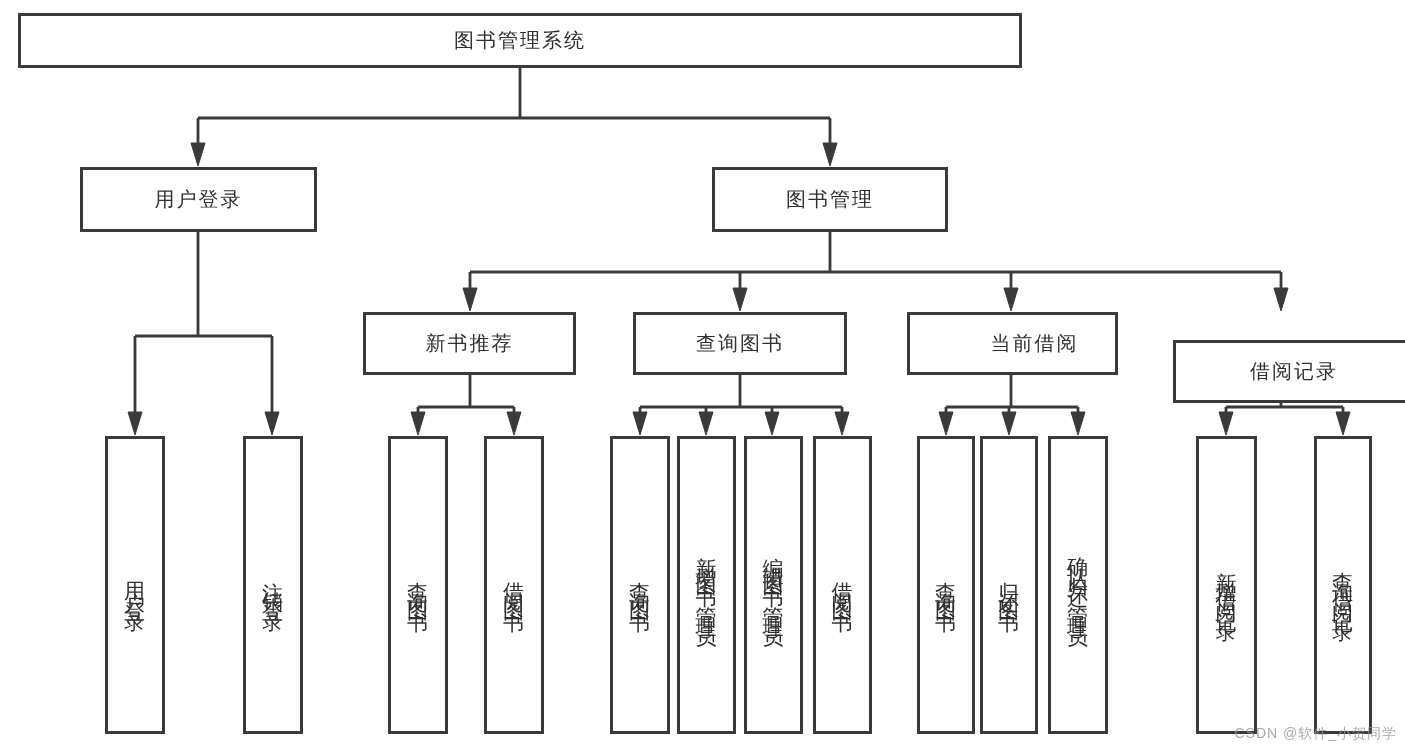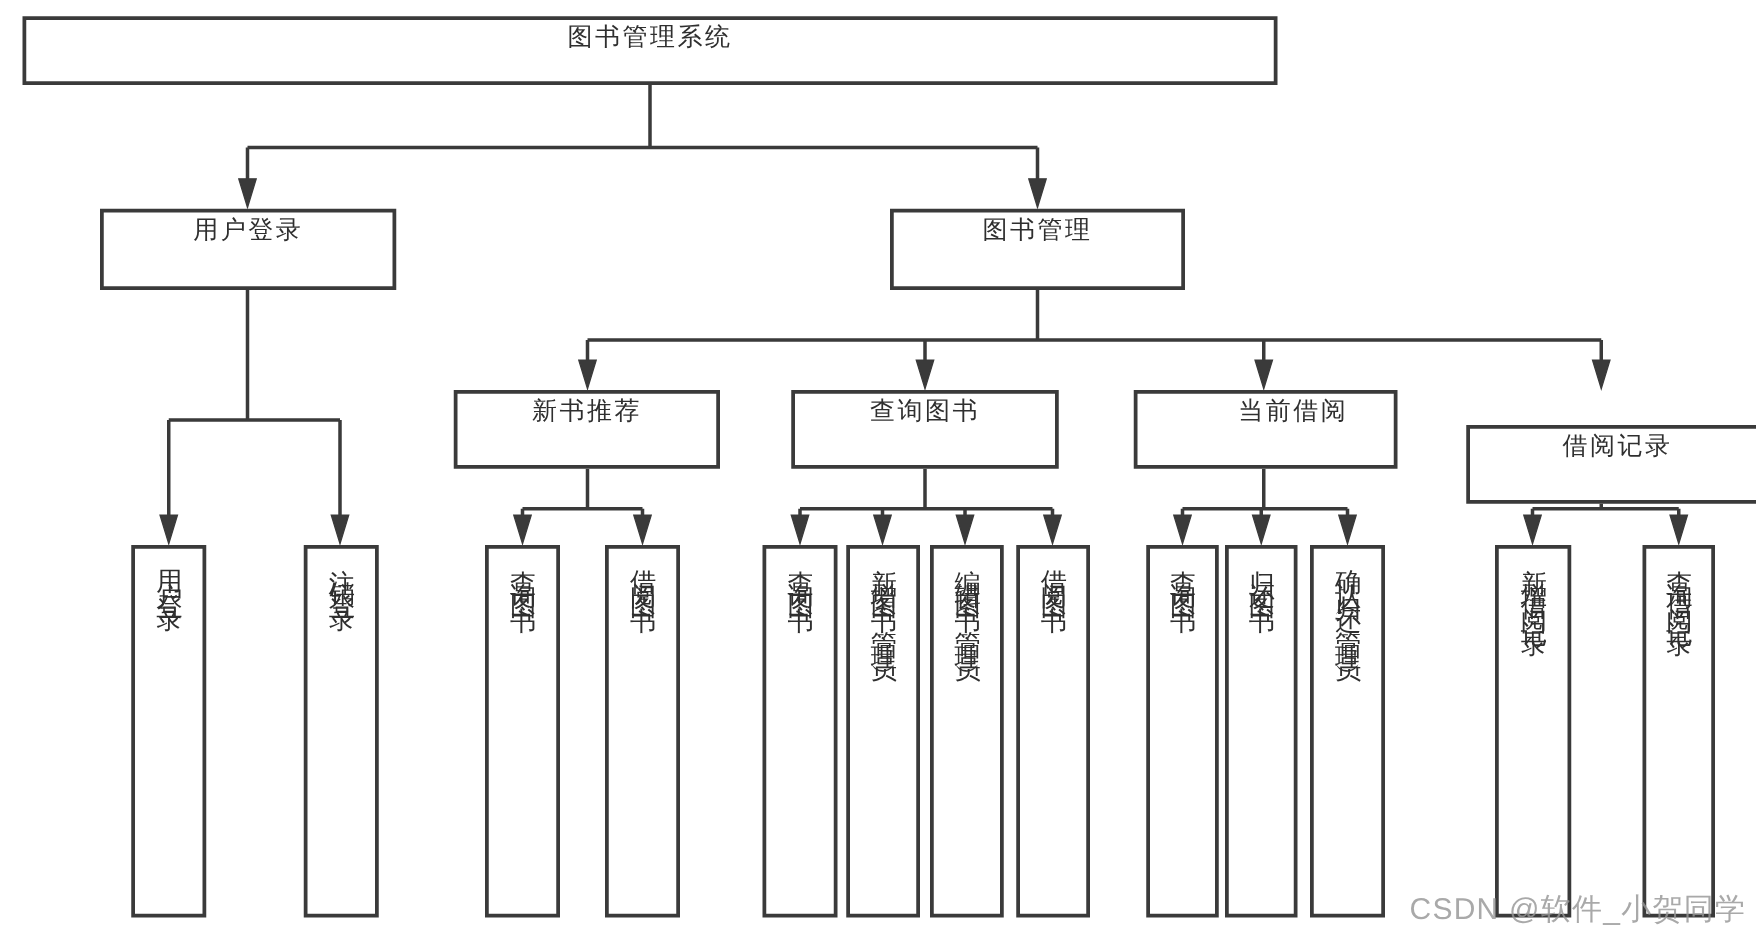--- a/index.html
+++ b/index.html
@@ -22,20 +22,21 @@
     width: 1405px;
     height: 747px;
     z-index: 1;
   }
   .node {
     position: absolute;
     box-sizing: border-box;
     border: 3px solid #3a3a3a;
     background: #ffffff;
     display: flex;
+    align-items: center;
     justify-content: center;
     color: #2f2f2f;
     z-index: 2;
   }
   .h-label {
     font-size: 20px;
     letter-spacing: 2px;
     white-space: nowrap;
   }
   .leaf .v-label {
@@ -43,21 +44,21 @@
     text-orientation: mixed;
     font-size: 21px;
     line-height: 1.1;
     letter-spacing: 10px;
     white-space: nowrap;
   }
   .watermark {
     position: absolute;
     right: 8px;
     bottom: 4px;
-    font-size: 24px;
+    font-size: 14px;
     color: rgba(150, 150, 150, 0.82);
     letter-spacing: 1px;
     z-index: 3;
     white-space: nowrap;
   }
 </style>
 </head>
 <body>
 
 <div class="canvas">

